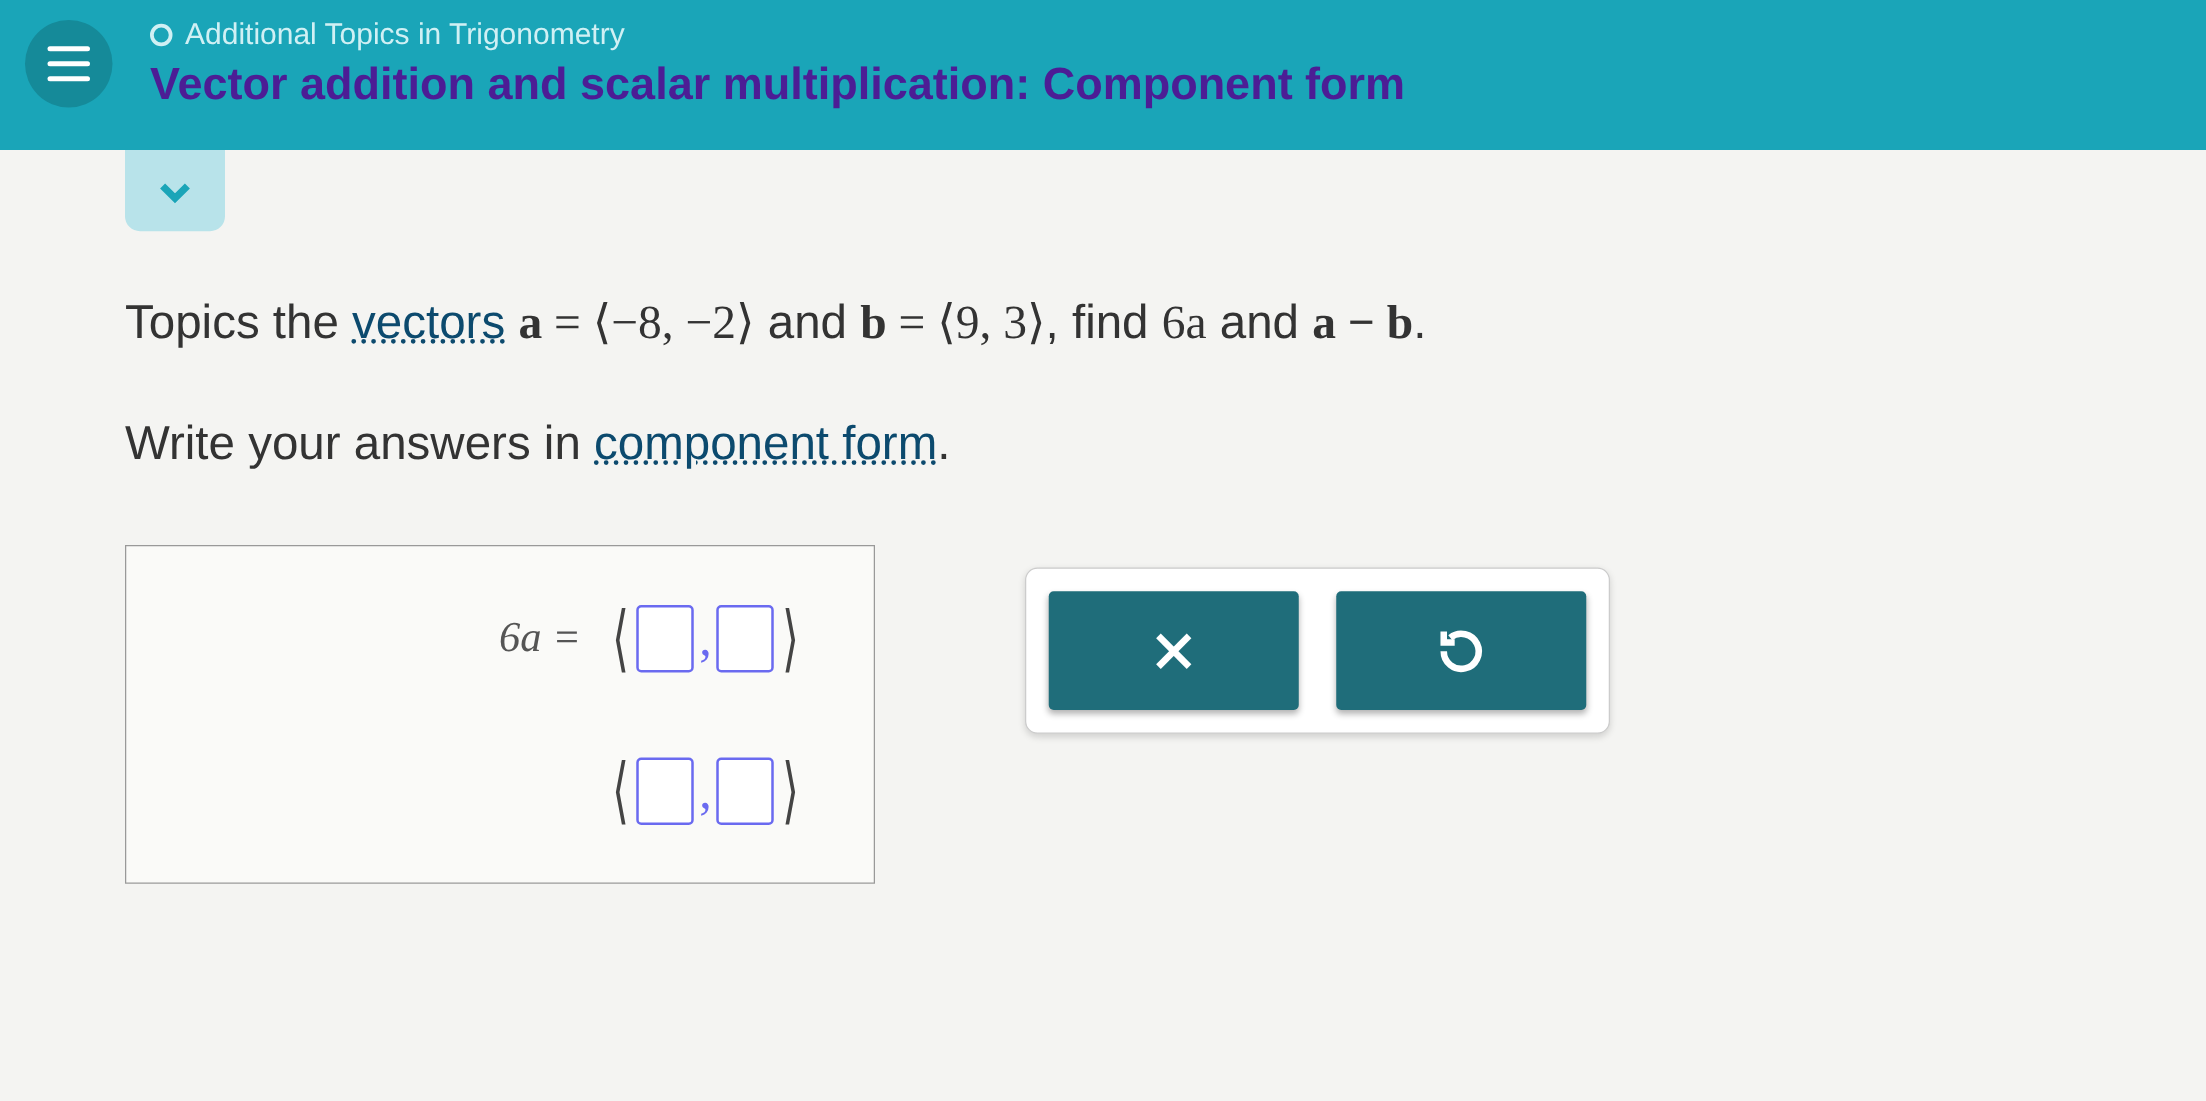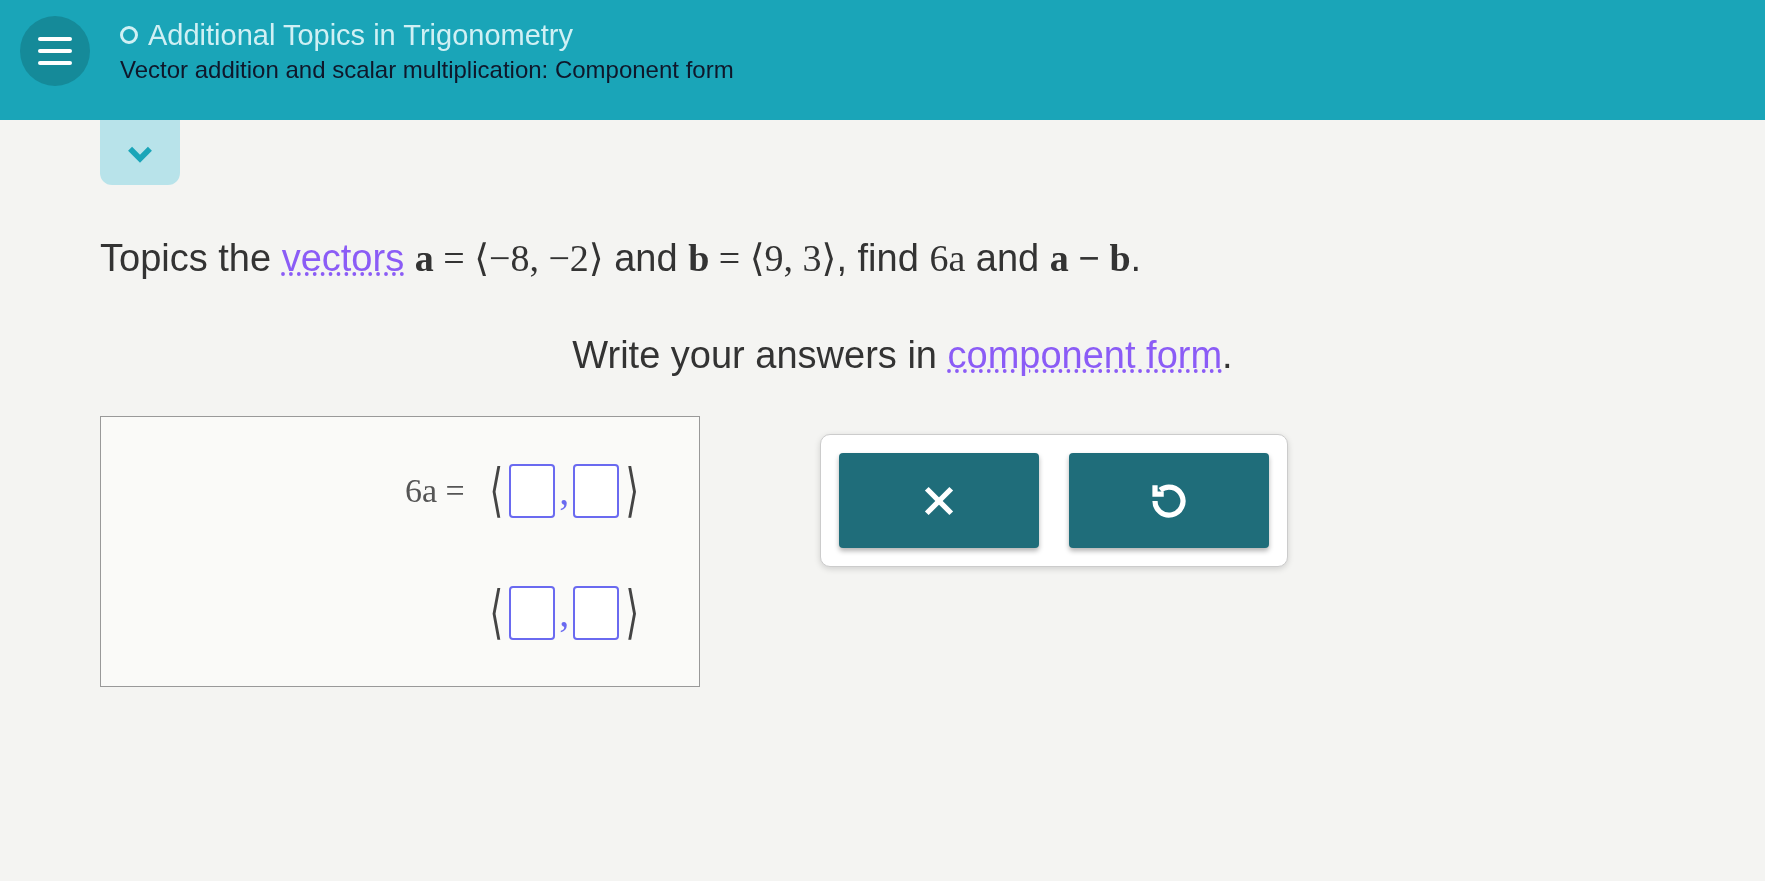--- a/index.html
+++ b/index.html
@@ -47,33 +47,33 @@
   .titles {
     display: flex;
     flex-direction: column;
     gap: 4px;
   }
   .crumb-row {
     display: flex;
     align-items: center;
     gap: 10px;
     color: #d0f0f4;
-    font-size: 29px;
+    font-size: 24px;
   }
   .dot {
     width: 18px;
     height: 18px;
     border-radius: 50%;
     border: 3px solid #d0f0f4;
     display: inline-block;
   }
   .title {
-    font-size: 24px;
-    color: #0f172a;
-    font-weight: 400;
+    font-size: 36px;
+    color: #4c1d95;
+    font-weight: 700;
   }
   .content {
     flex: 1;
     background: #f4f4f2;
     padding: 0 60px 40px 100px;
     position: relative;
   }
   .chevron-tab {
     position: absolute;
     top: 0;
@@ -87,22 +87,22 @@
     justify-content: center;
   }
   .chevron-tab svg { width: 34px; height: 34px; stroke: #1aa5b8; stroke-width: 4; fill: none; }
   .problem {
     padding-top: 110px;
     color: #333;
     font-size: 38px;
     line-height: 1.5;
   }
   .line1 { margin-bottom: 40px; }
-  .line2 { margin-bottom: 32px; text-align: center; }
-  .link { color: #8b5cf6; text-decoration: underline dotted; }
+  .line2 { margin-bottom: 52px; }
+  .link { color: #0c4a6e; text-decoration: underline dotted; }
   .bold { font-weight: 700; font-family: 'Times New Roman', serif; }
   .serif { font-family: 'Times New Roman', serif; }
   .answers-row {
     display: flex;
     align-items: flex-start;
     gap: 120px;
   }
   .answer-box {
     border: 1px solid #999;
     background: #fafaf8;
@@ -114,21 +114,21 @@
   }
   .ans-line {
     display: flex;
     align-items: center;
     justify-content: flex-end;
     gap: 20px;
     font-family: 'Times New Roman', serif;
     font-size: 34px;
     color: #555;
   }
-  .ans-label { min-width: 150px; text-align: right; }
+  .ans-label { min-width: 150px; text-align: right; font-style: italic; }
   .vector-input {
     display: flex;
     align-items: center;
     font-size: 48px;
     color: #5a5ad6;
     gap: 2px;
   }
   .bracket-l, .bracket-r {
     font-family: 'Times New Roman', serif;
     font-size: 58px;

